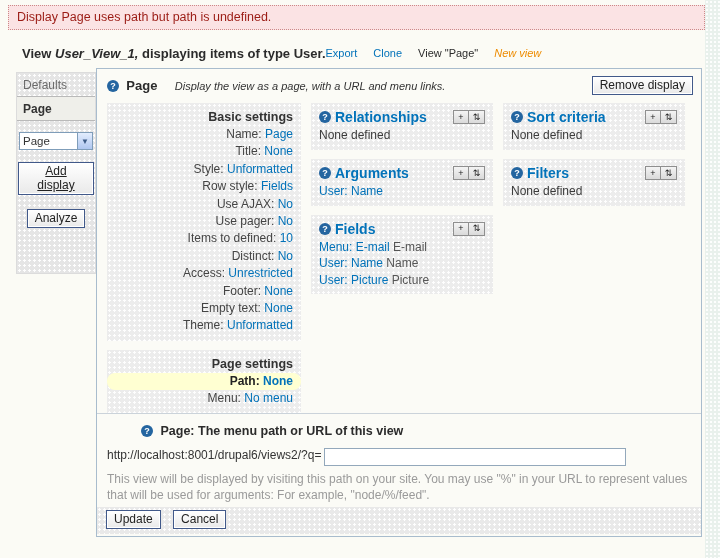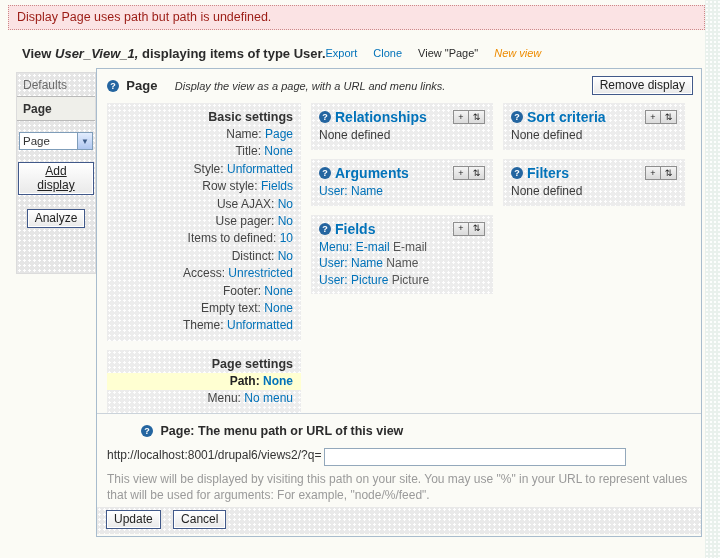--- a/index.html
+++ b/index.html
@@ -82,21 +82,21 @@
   .display-name { font-weight:bold; font-size:13px; color:#2B2B2B; margin-right:14px; }
   .display-desc { font-style:italic; font-size:11px; color:#333; }
   .btn-remove { position:absolute; right:8px; top:7px; }
   .columns { display:flex; gap:10px; padding:4px 10px 0 10px; }
   .col1 { width:194px;text-align:right; } .col2 { width:182px; } .col3 { width:182px; }
   .box { background-color:#ECECEC; padding:6px 8px; margin-bottom:9px; }
   .box-title { font-weight:bold; font-size:12.5px; color:#333; line-height:17px; }
   .setting-row { line-height:17.4px; white-space:nowrap; }
   .slabel { color:#444; }
   .sval { color:#0272B9; text-decoration:none; cursor:pointer; }
-  .hl-row { background:#FFFFD2; margin:0 -8px; padding:0 8px; }
+  .hl-row { background:#FFFFD2; margin:0 -8px; padding:0 8px;border-radius:8px; }
   .hl-row .slabel, .hl-row .sval { font-weight:bold; }
   .hl-row .slabel { color:#222; }
   .cat-head { display:flex; align-items:center; line-height:16px; margin-bottom:2px; }
   .cat-title { font-weight:bold; font-size:14px; color:#0272B9; text-decoration:none; cursor:pointer; flex:1 1 auto; }
   .mini-btns { display:flex; }
   .mini {
     width:16px; height:14px; font-size:9px; line-height:11px; color:#222;
     background:linear-gradient(#F4F4F4,#DADADA); border:1px solid #8F8F8F;
     cursor:pointer; padding:0; font-family:inherit;
   }

